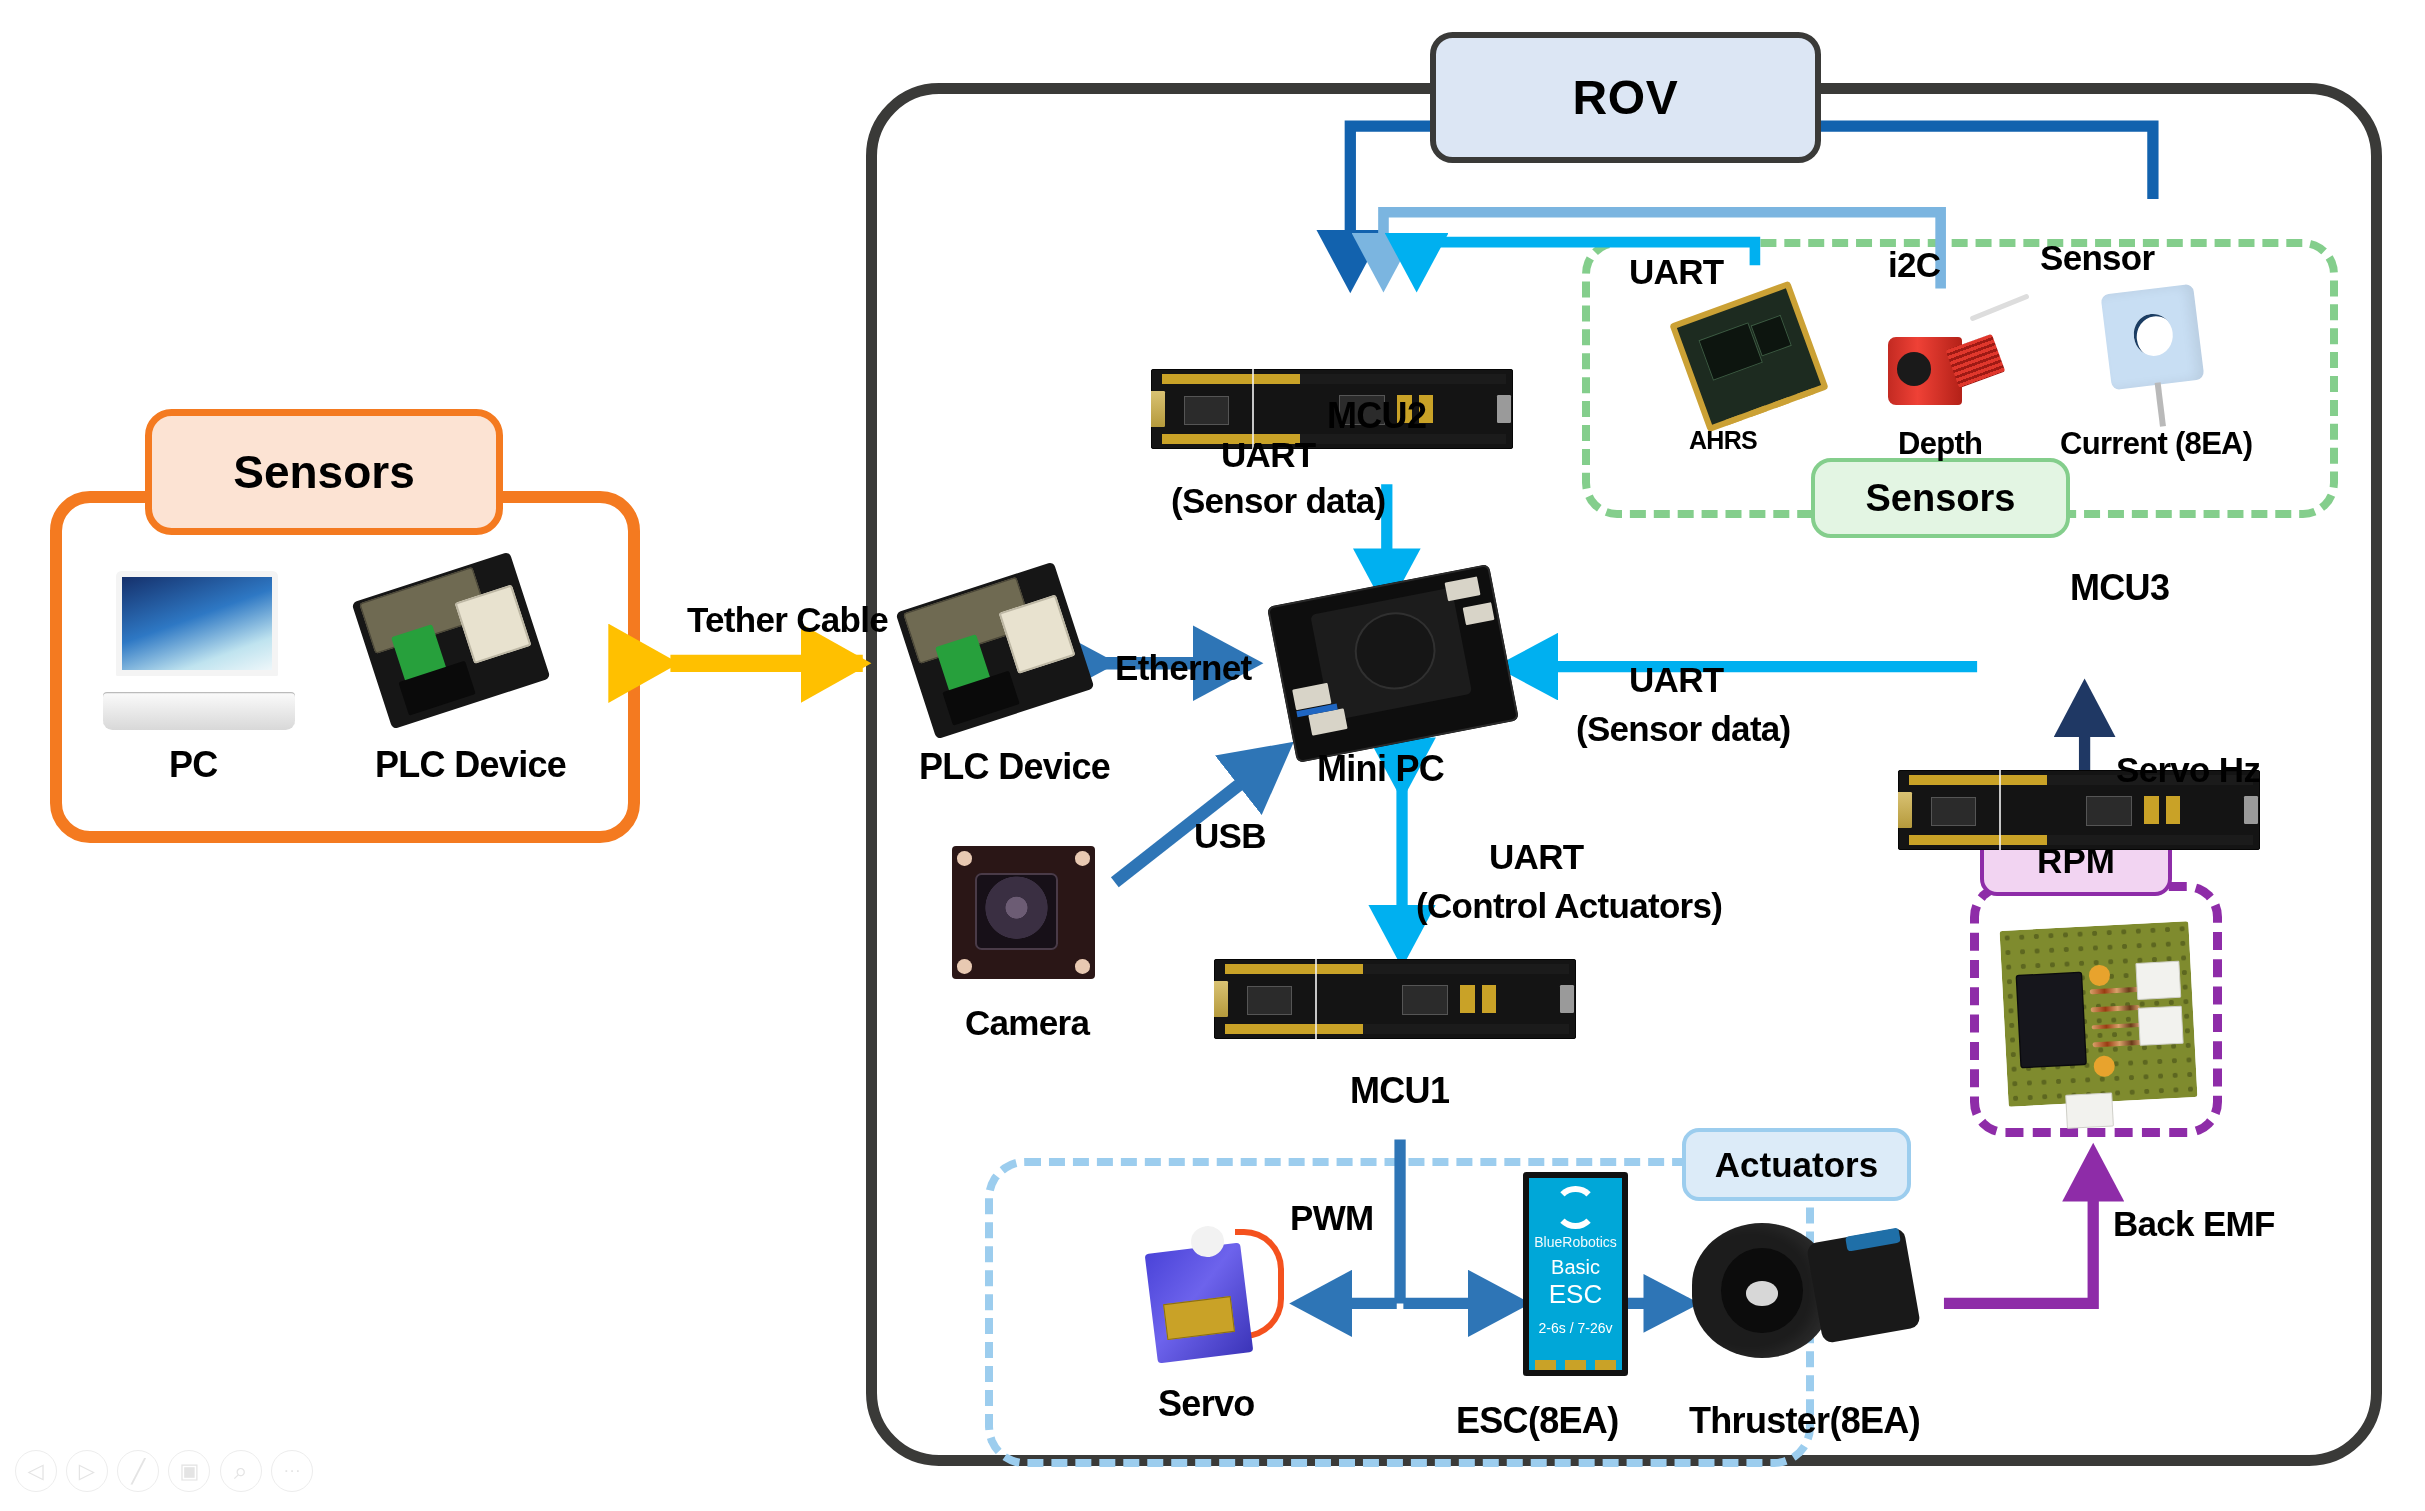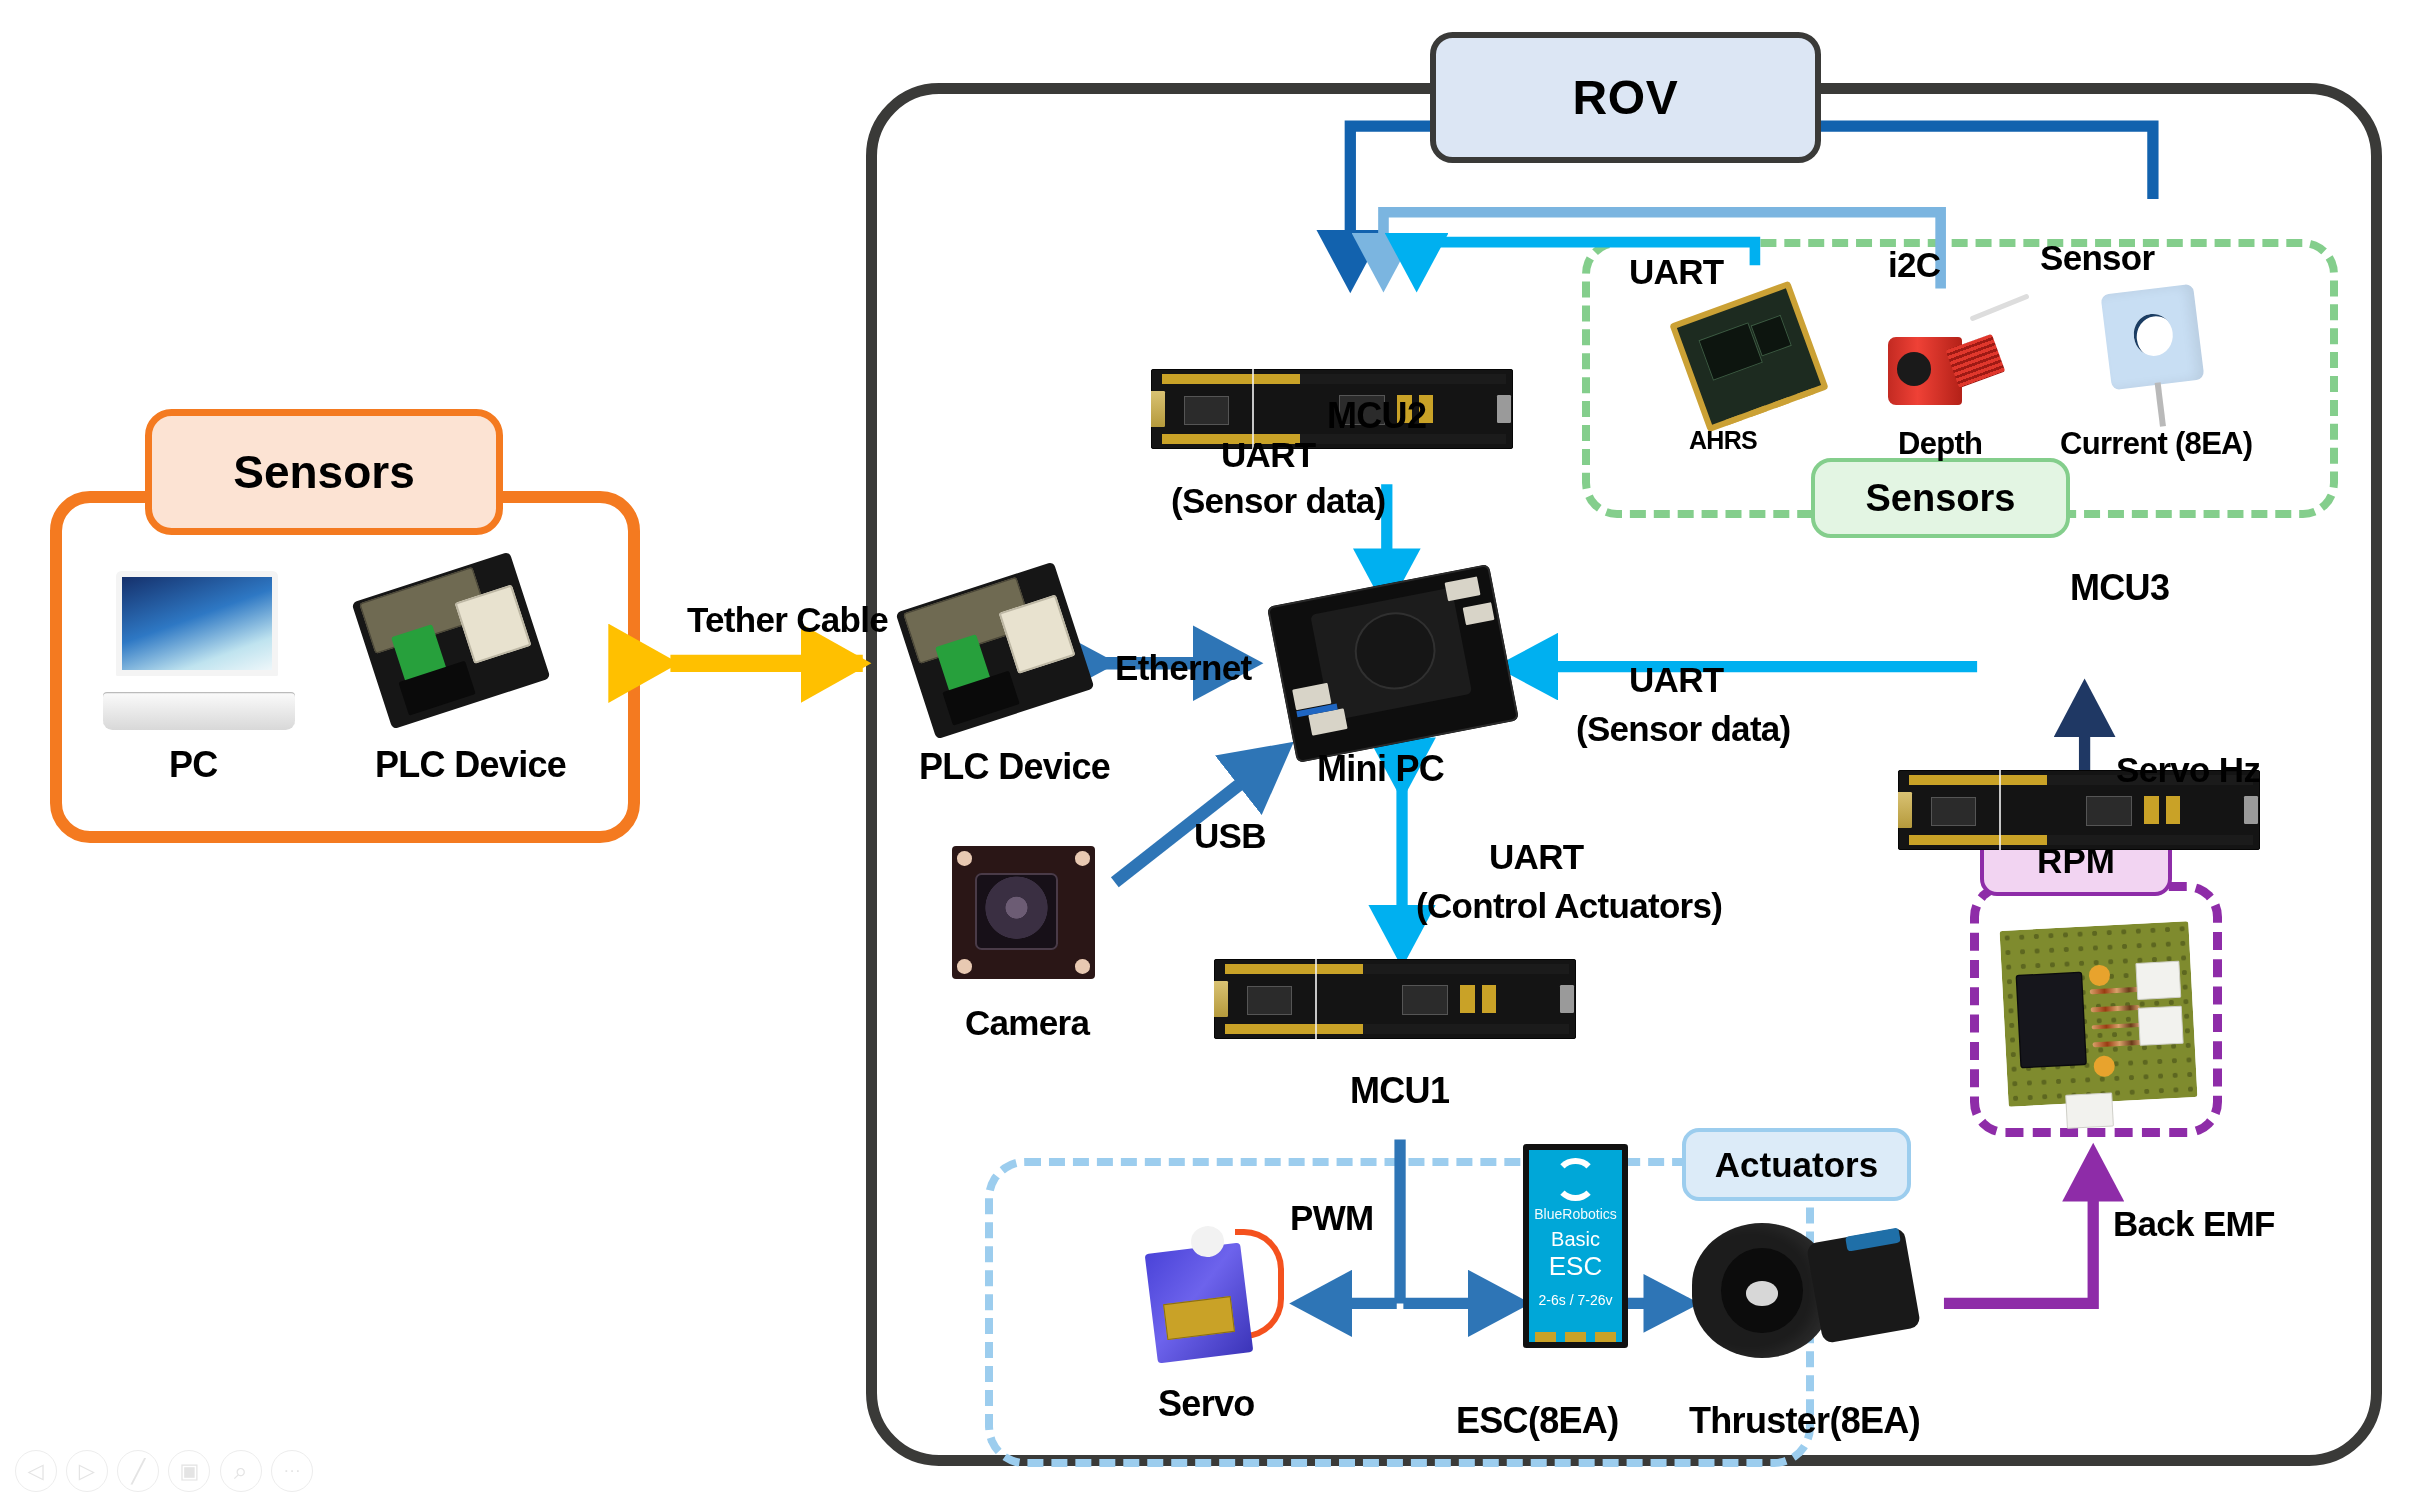--- a/index.html
+++ b/index.html
@@ -391,21 +391,21 @@
 <div class="lbl" style="left:2060px;top:426px;font-size:31px;">Current (8EA)</div>
 
 <div class="device servo" style="left:1128px;top:1214px;width:166px;height:153px;">
   <div class="wire"></div>
   <div class="body"></div>
   <div class="horn"></div>
   <div class="lab"></div>
 </div>
 <div class="lbl" style="left:1158px;top:1383px;font-size:36px;">Servo</div>
 
-<div class="device esc" style="left:1523px;top:1144px;width:93px;height:192px;">
+<div class="device esc" style="left:1523px;top:1172px;width:93px;height:192px;">
   <div class="logo"></div>
   <div class="brand">BlueRobotics</div>
   <div class="t1">Basic</div>
   <div class="t2">ESC</div>
   <div class="t3">2-6s / 7-26v</div>
   <div class="pins"></div>
 </div>
 <div class="lbl" style="left:1456px;top:1400px;font-size:36px;">ESC(8EA)</div>
 
 <div class="device thr" style="left:1692px;top:1214px;width:226px;height:153px;">

